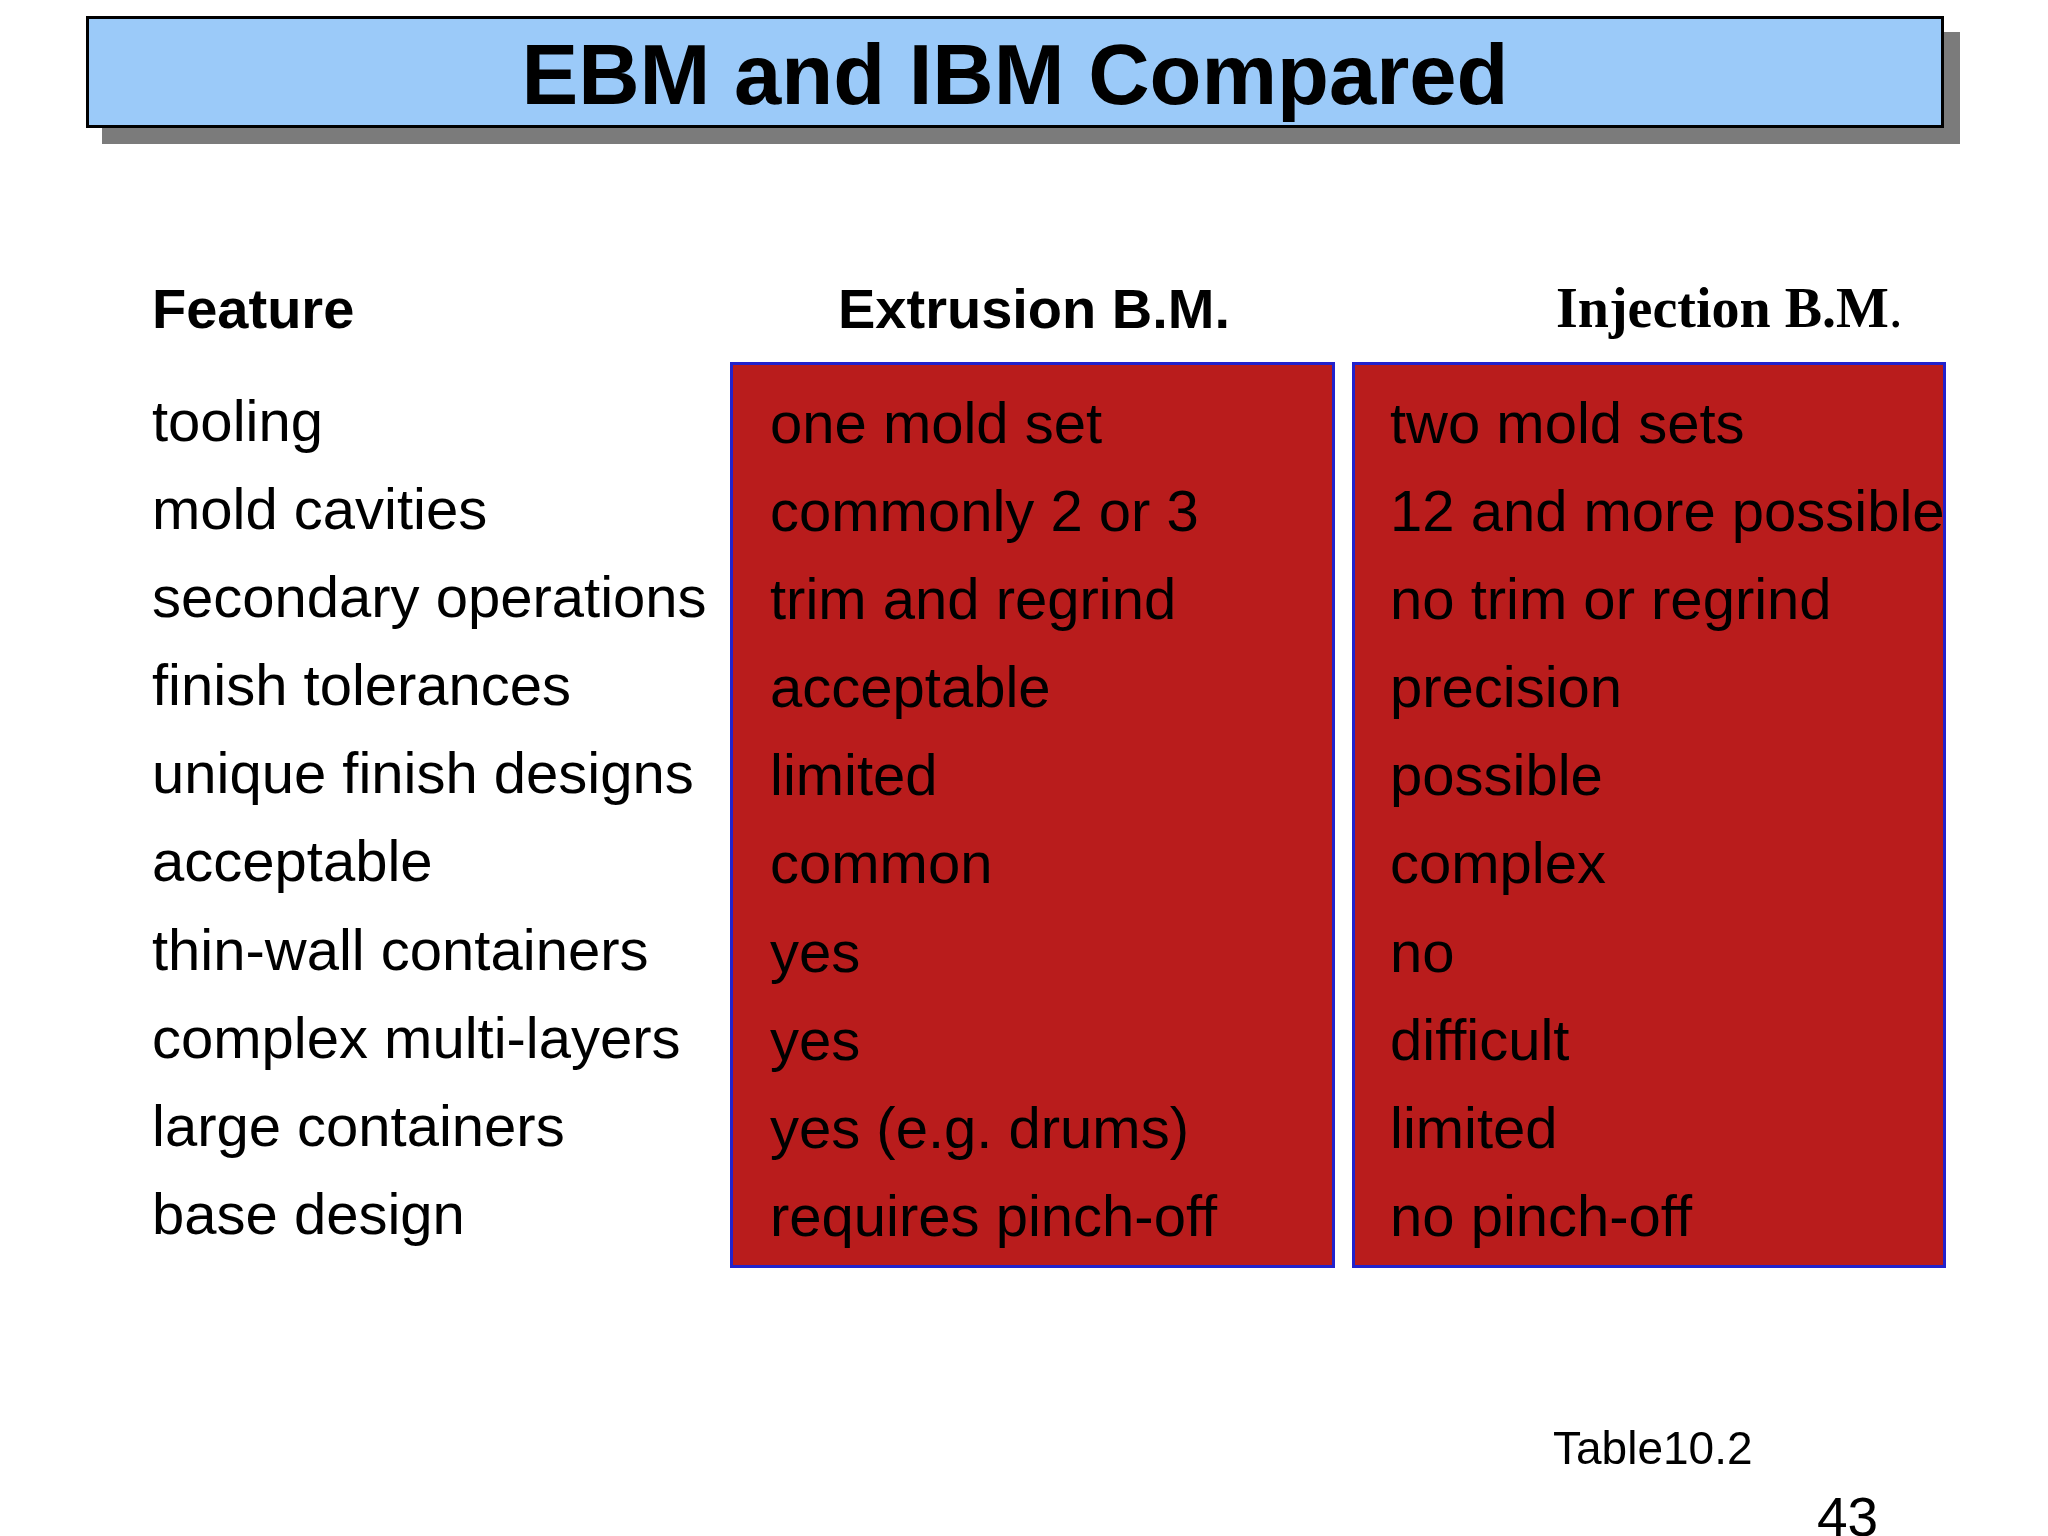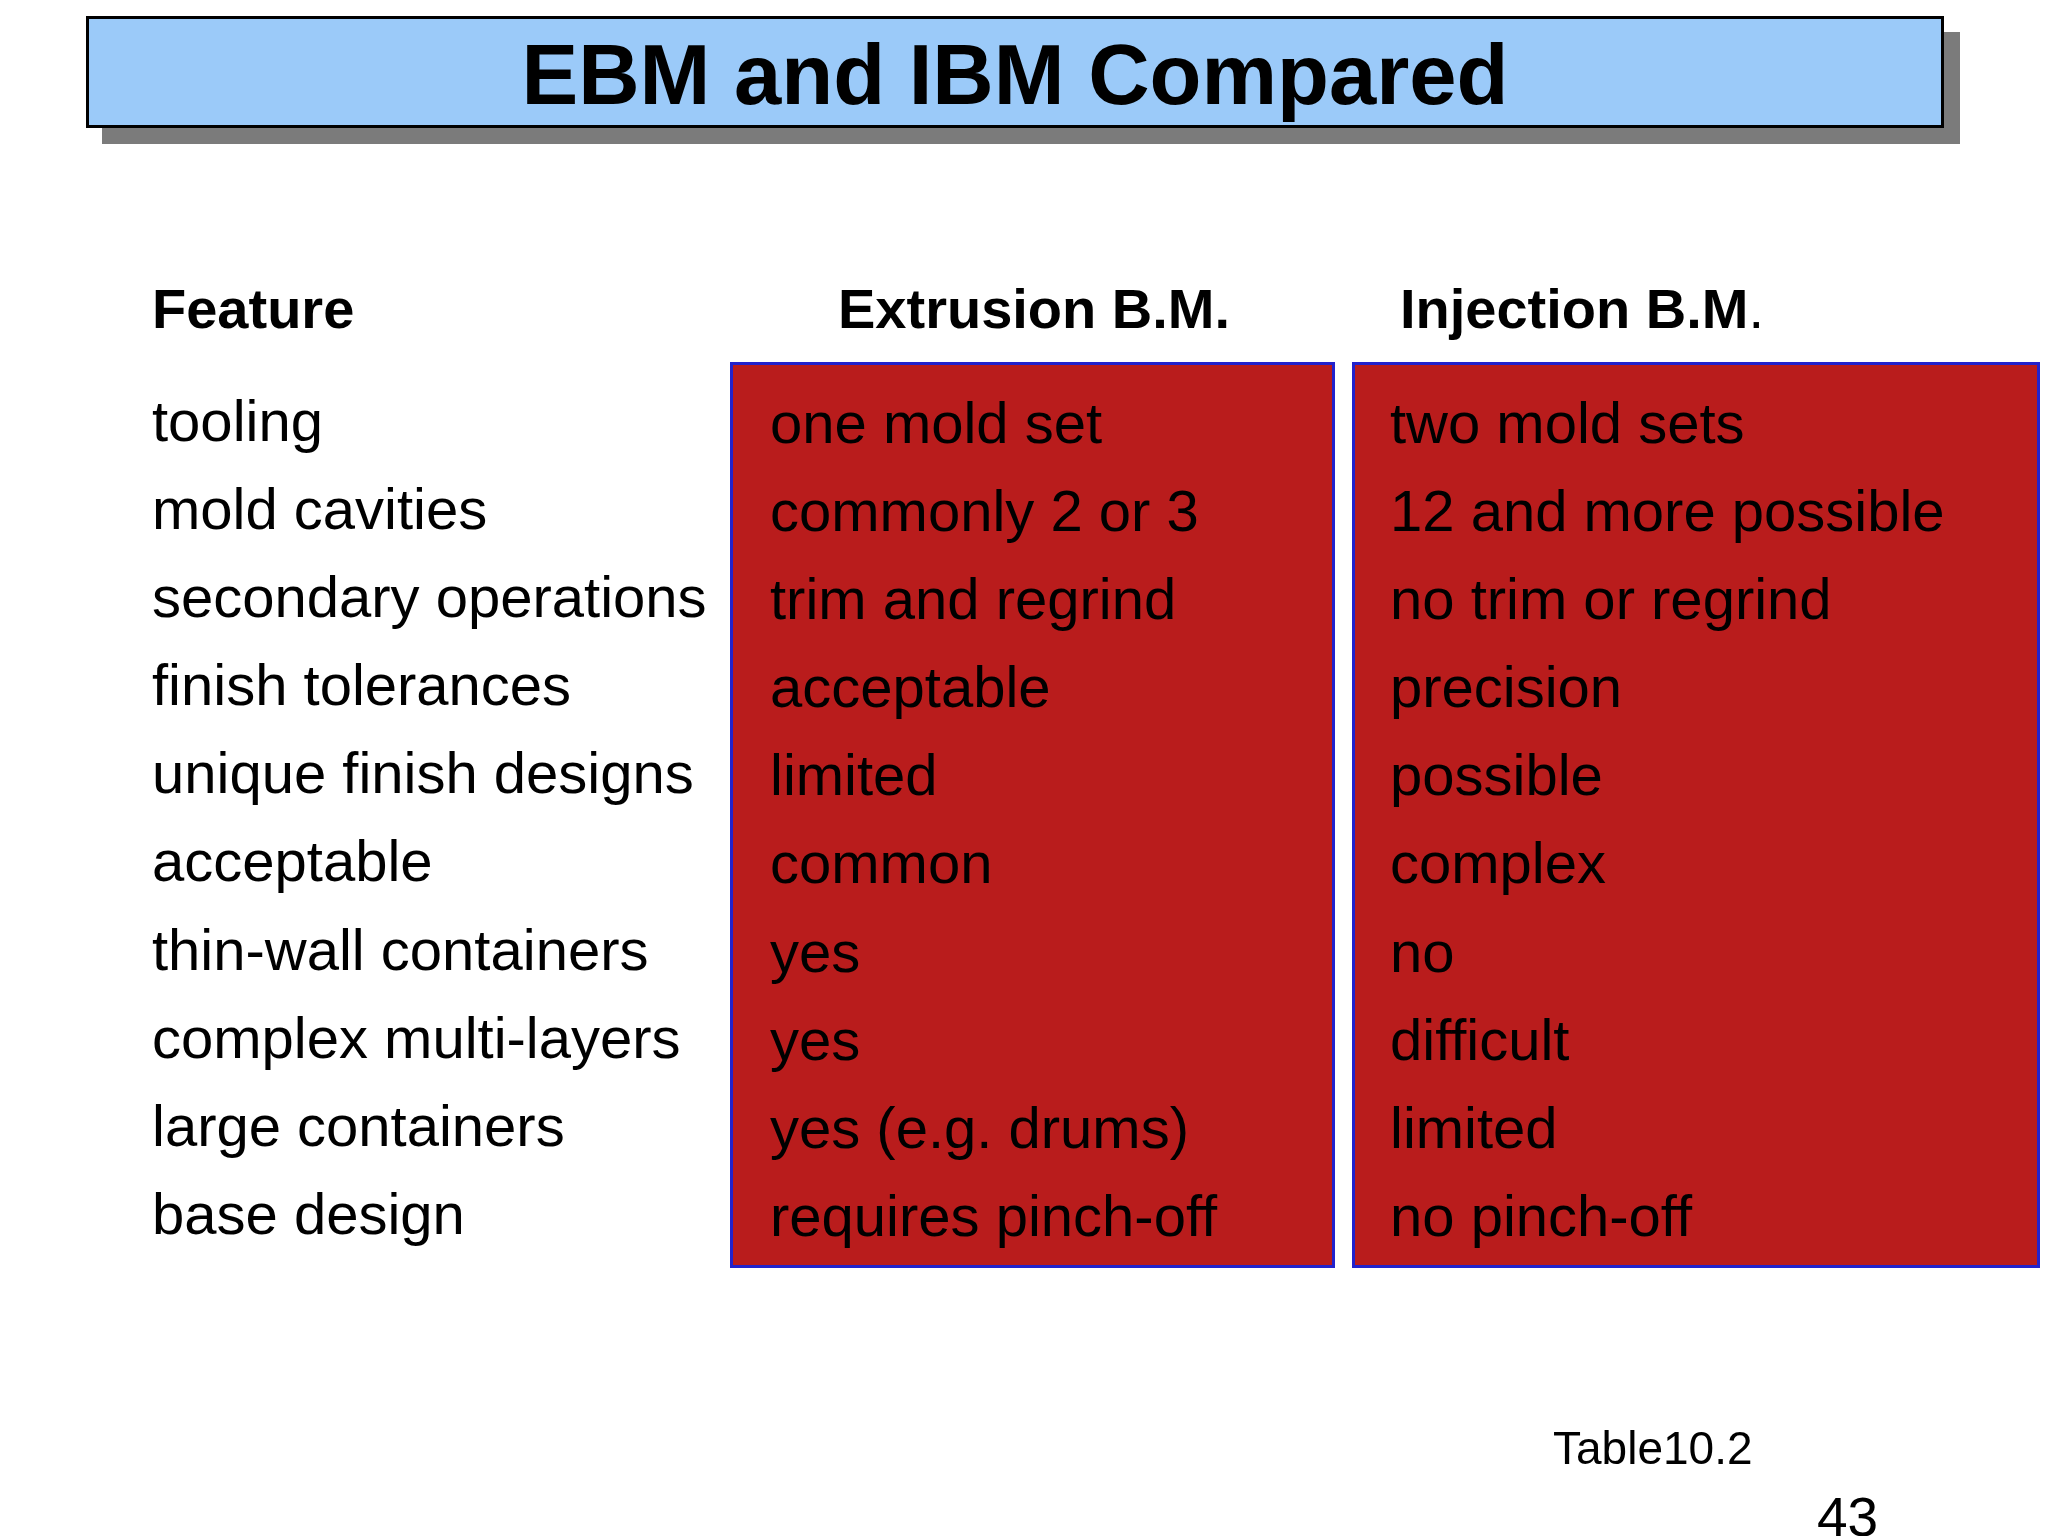--- a/index.html
+++ b/index.html
@@ -34,21 +34,21 @@
 
   .col-header {
     position: absolute;
     top: 276px;
     font-size: 56px;
     font-weight: bold;
     white-space: nowrap;
   }
   .h-feature { left: 152px; }
   .h-ebm { left: 838px; }
-  .h-ibm { left: 1400px; }
+  .h-ibm { left: 1556px; font-family: Liberation Serif, serif; }
   .h-ibm .period { font-weight: normal; }
 
   .rows { position: absolute; }
   .row {
     height: 88.1px;
     font-size: 58px;
     line-height: 66px;
     white-space: nowrap;
   }
 
@@ -56,21 +56,21 @@
 
   .value-box {
     position: absolute;
     top: 362px;
     height: 906px;
     background: #b91c1c;
     border: 3px solid #2222cc;
     overflow: hidden;
   }
   .ebm-box { left: 730px;  width: 605px; padding: 25px 0 0 37px; }
-  .ibm-box { left: 1352px; width: 688px; padding: 25px 4px 0 35px; }
+  .ibm-box { left: 1352px; width: 594px; padding: 25px 4px 0 35px; }
 
   .table-label {
     position: absolute;
     left: 1553px; top: 1421px;
     font-size: 46px;
     white-space: nowrap;
   }
   .page-number {
     position: absolute;
     left: 1817px; top: 1485px;

